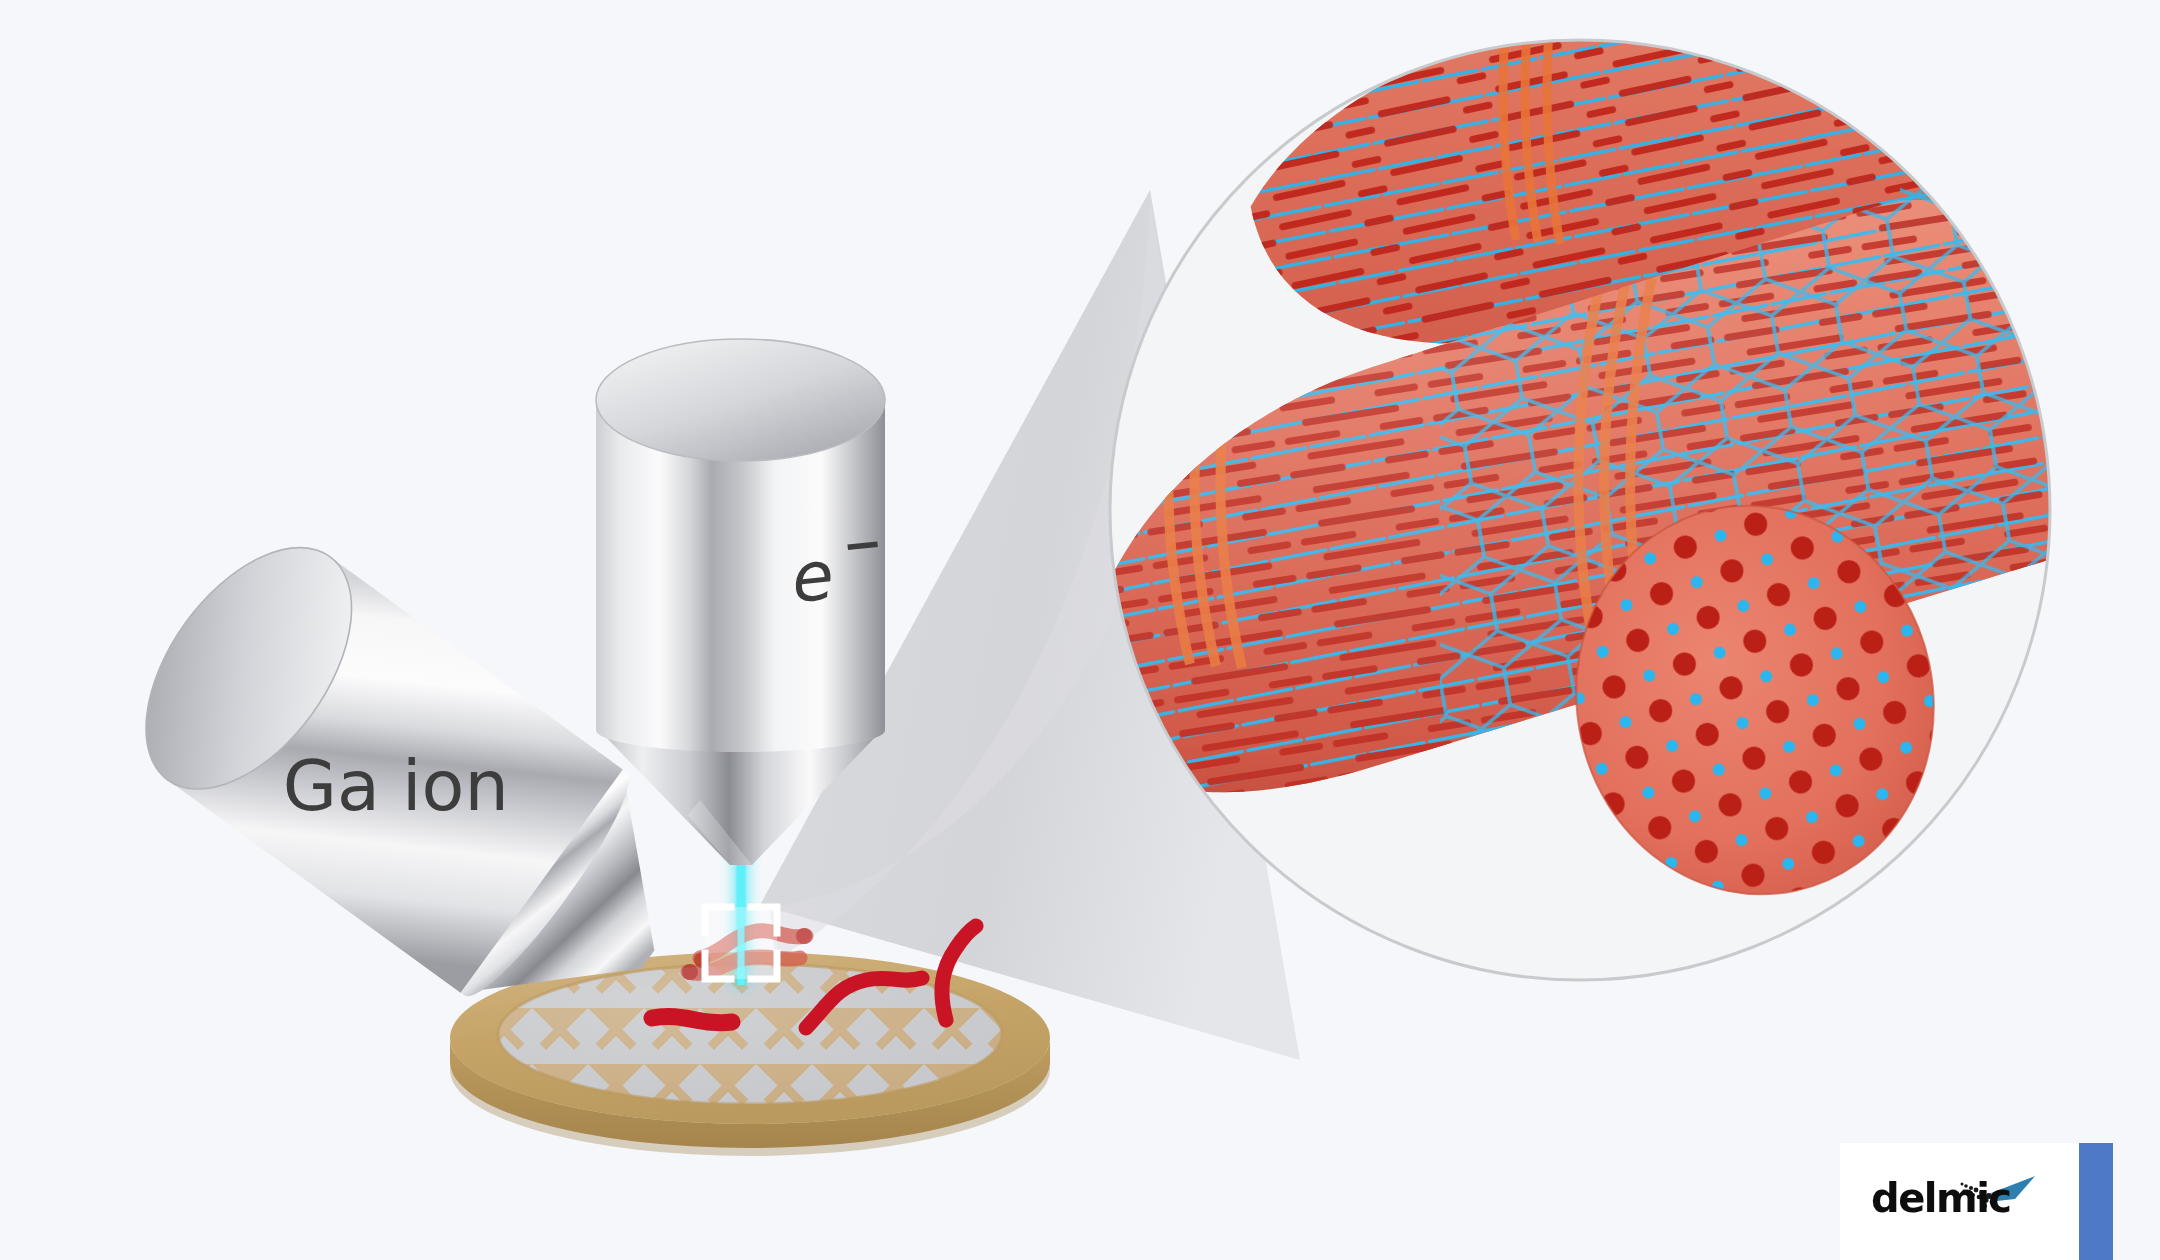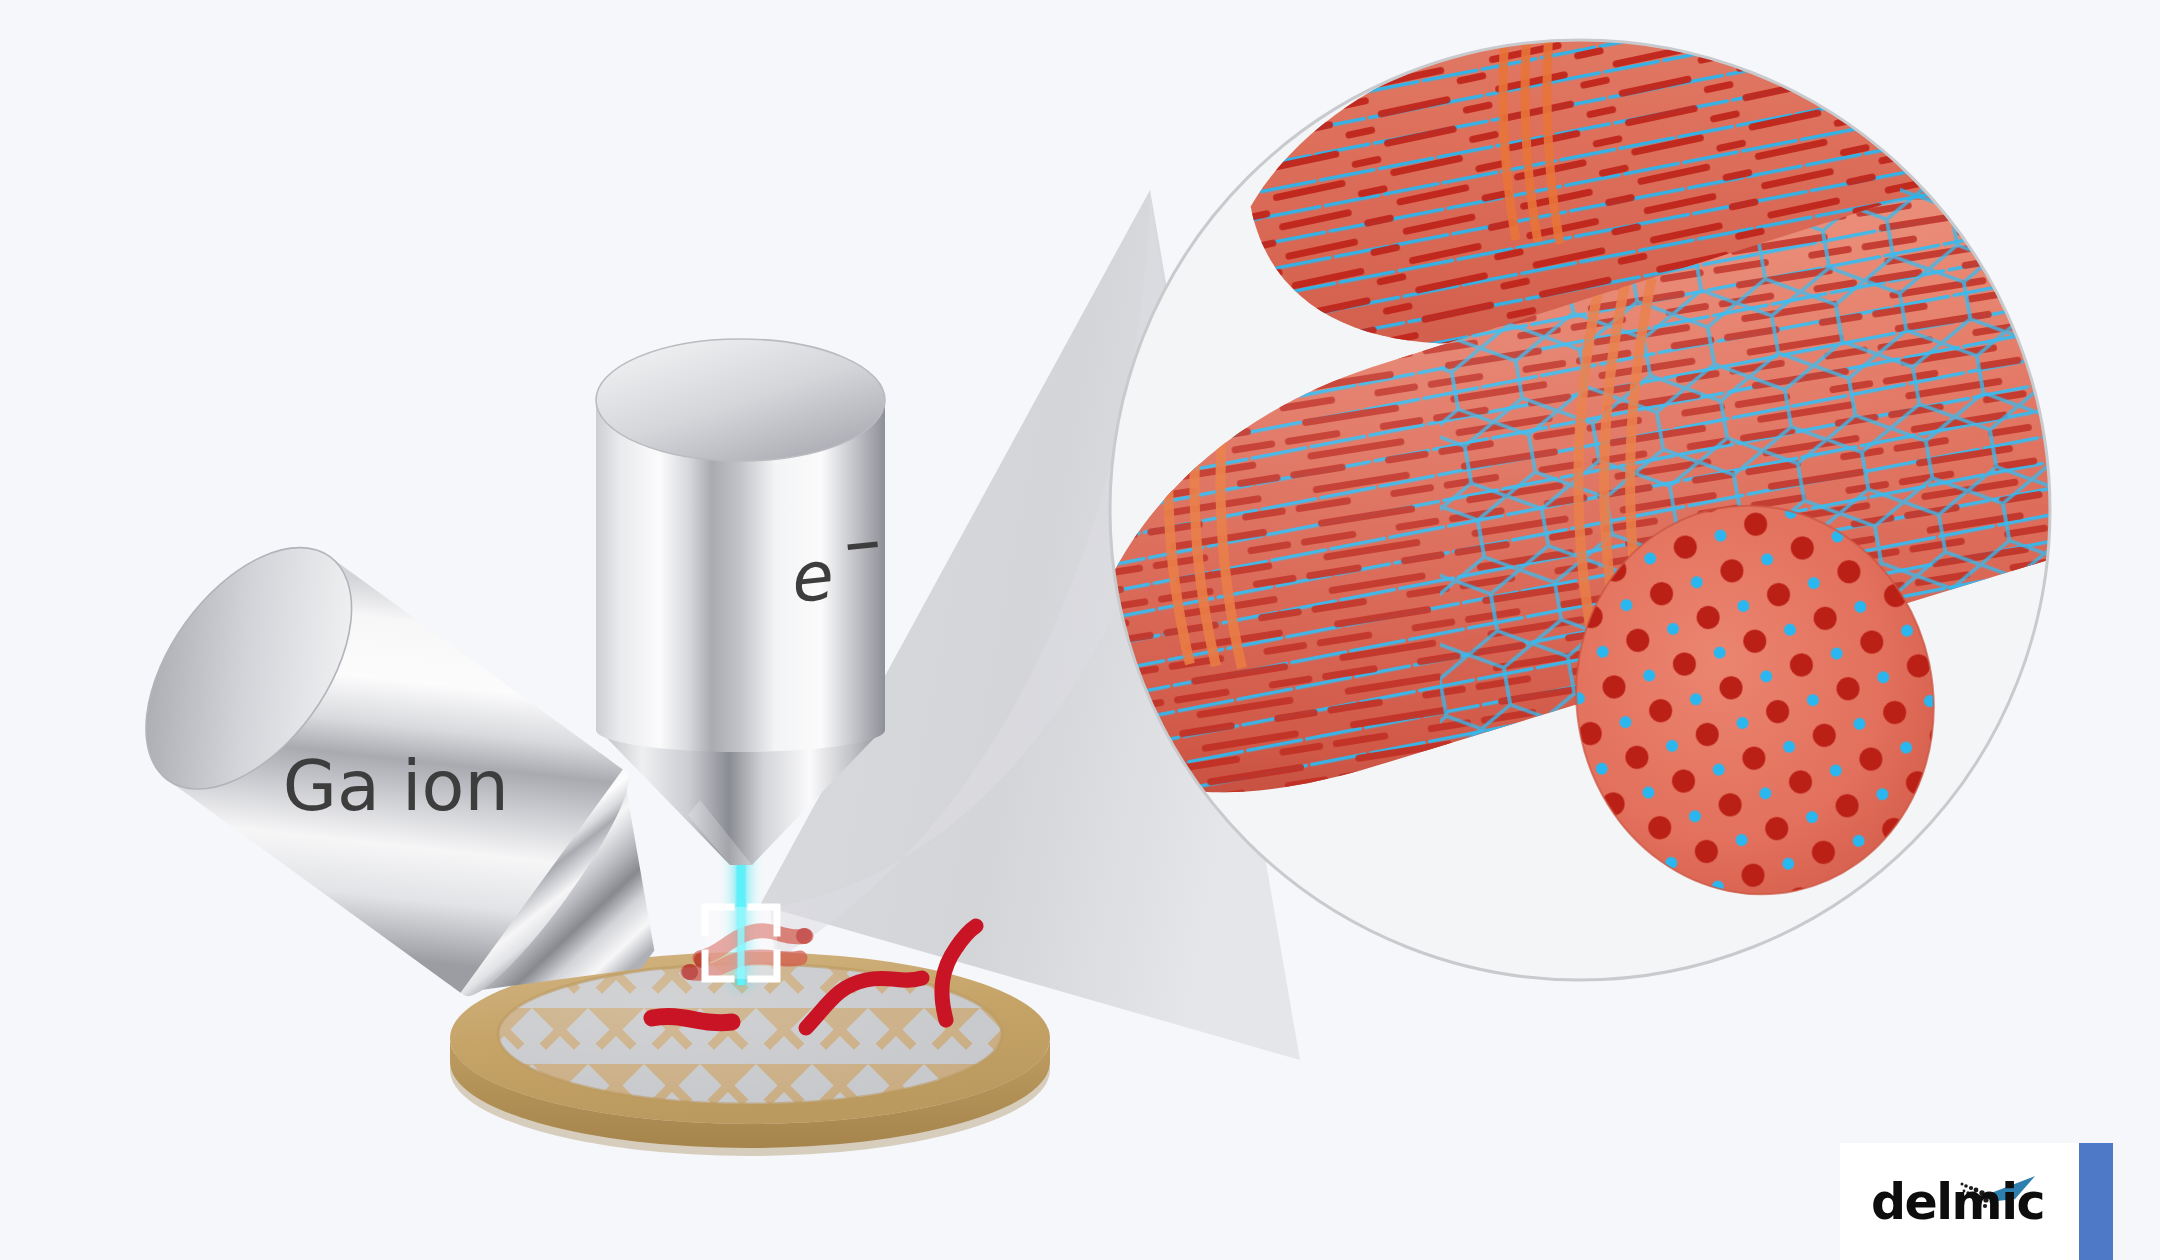--- a/index.html
+++ b/index.html
@@ -27,21 +27,21 @@
     left: 2079px; top: 1143px;
     width: 34px; height: 117px;
     background: #4d79c7;
   }
   .logo-inner { position: relative; width: 200px; height: 80px; }
   .logo-word {
     position: absolute;
     left: 6px; top: 16px;
     font-family: "DejaVu Sans", sans-serif;
     font-weight: 700;
-    font-size: 49px;
+    font-size: 40px;
     letter-spacing: -1.5px;
     color: #0d0d0d;
     line-height: 1;
   }
 </style>
 </head>
 <body>
 
 <div id="stage">
 

